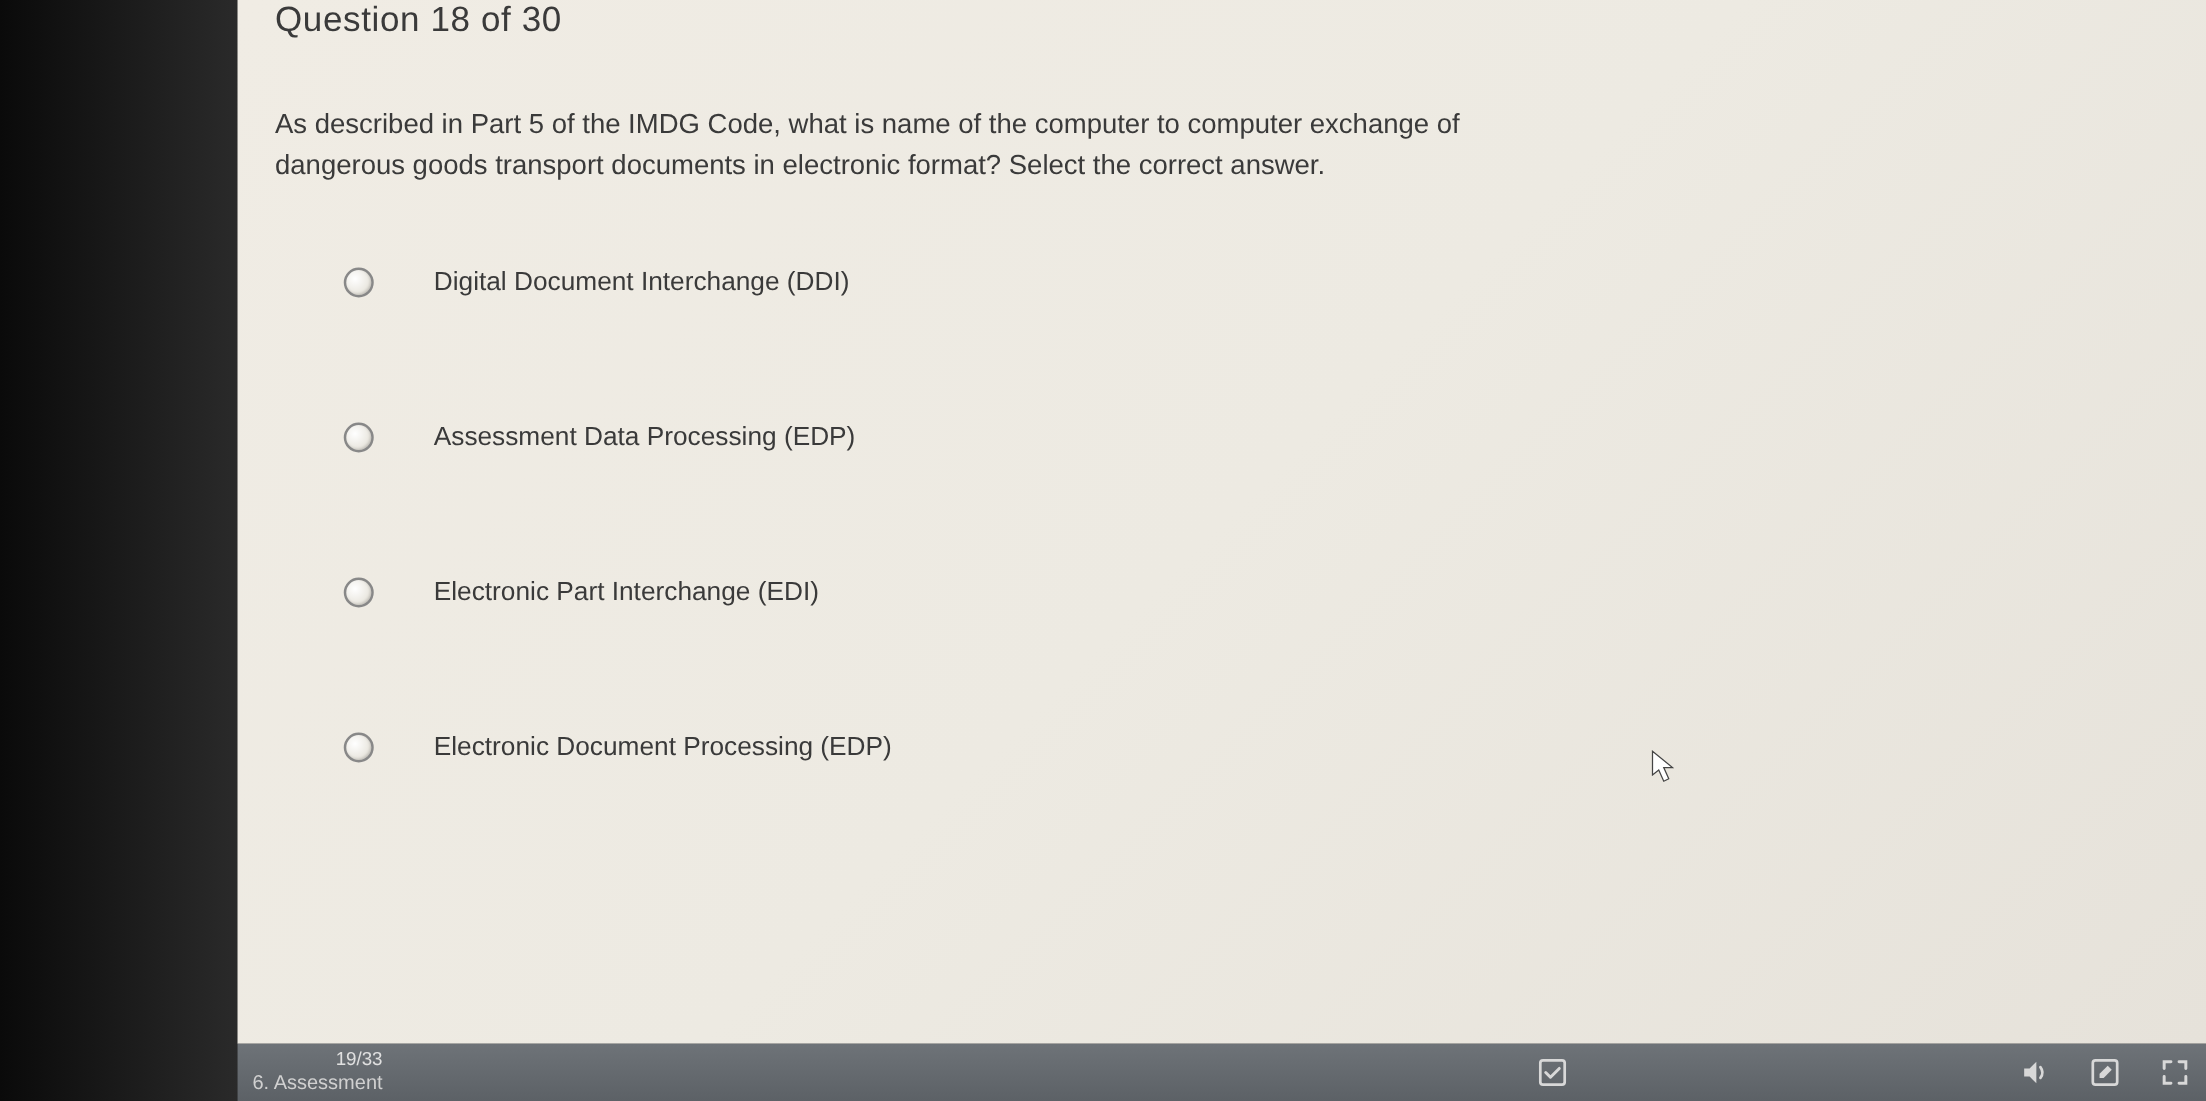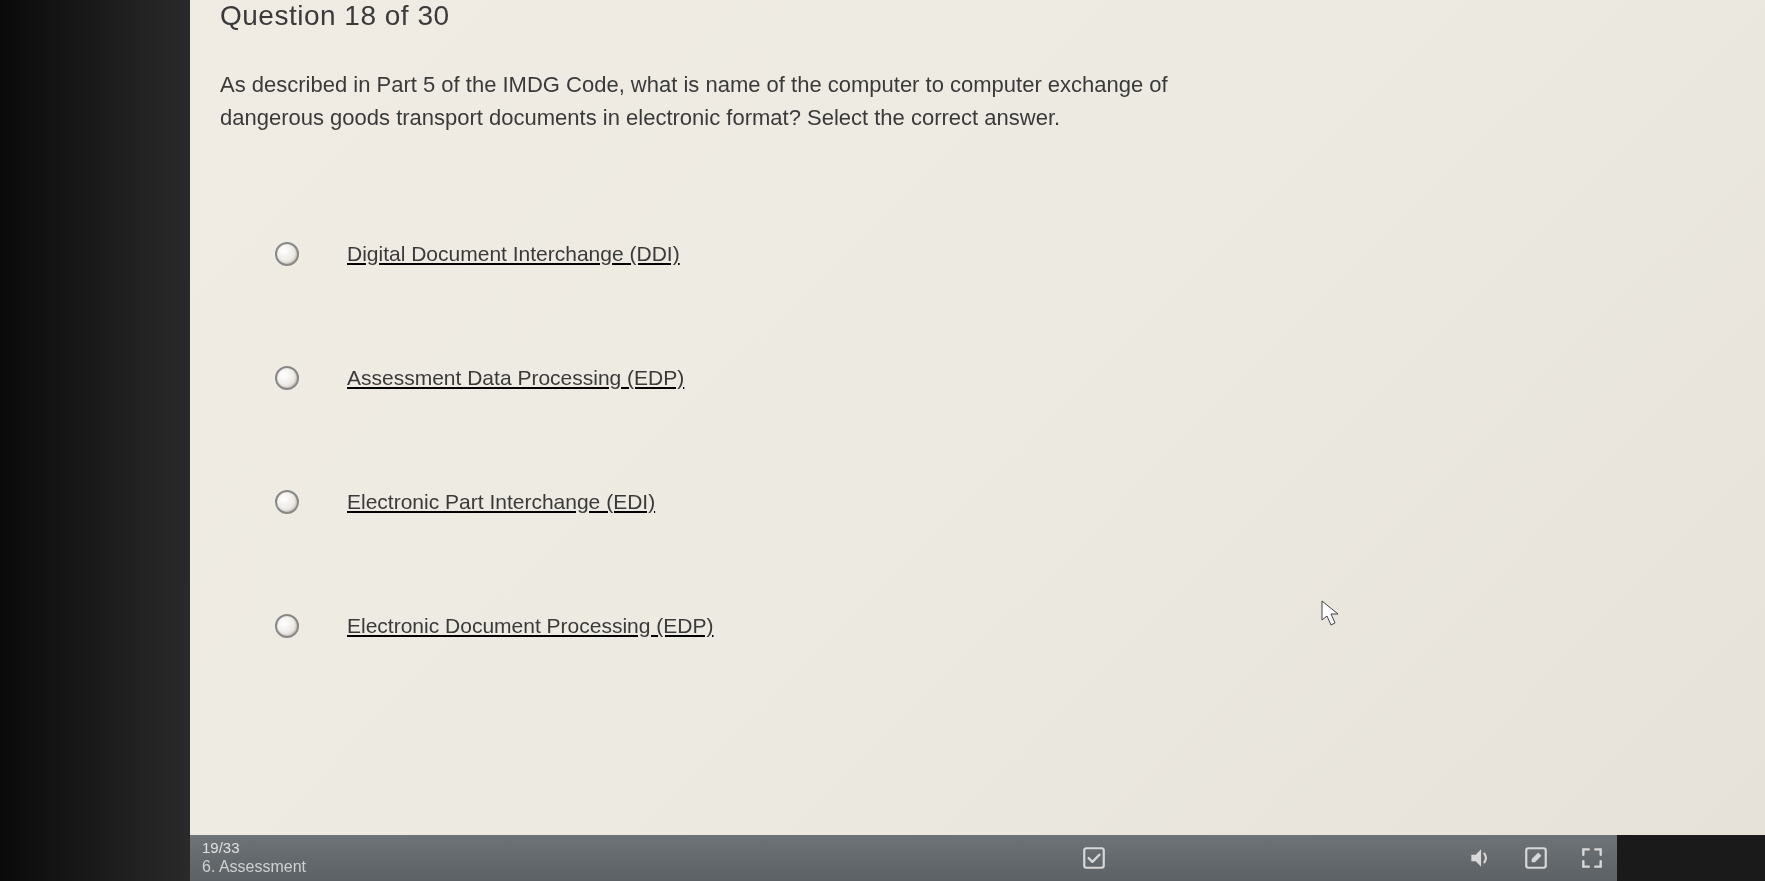--- a/index.html
+++ b/index.html
@@ -30,66 +30,66 @@
       width: 1575px;
       height: 835px;
       background: linear-gradient(135deg, #f0ece4 0%, #edeae2 50%, #e6e2da 100%);
       padding: 0 30px;
     }
     .question-header {
       font-size: 28px;
       color: #3a3a3a;
       font-weight: 400;
       padding-top: 0;
-      margin-bottom: 36px;
+      margin-bottom: 50px;
       letter-spacing: 0.5px;
     }
     .question-text {
       font-size: 22px;
       color: #3a3a3a;
       line-height: 1.5;
-      margin-bottom: 108px;
+      margin-bottom: 66px;
       max-width: 1050px;
     }
     .options-wrap {
       padding-left: 55px;
     }
     .option-row {
       display: flex;
       align-items: center;
       margin-bottom: 100px;
       cursor: pointer;
-      text-decoration: underline;
     }
     .radio-circle {
       width: 24px;
       height: 24px;
       border-radius: 50%;
       border: 2px solid #888;
       background: radial-gradient(circle at 35% 35%, #fff 0%, #e8e5dd 70%, #d5d2ca 100%);
       margin-right: 48px;
       flex-shrink: 0;
       box-shadow: inset -1px -1px 2px rgba(0,0,0,0.15);
     }
     .option-label {
       font-size: 21px;
       color: #3a3a3a;
     }
     .footer-bar {
       position: absolute;
       left: 190px;
       bottom: 0;
-      width: 1427px;
+      width: 1575px;
       height: 46px;
       background: linear-gradient(to bottom, #6e7378, #5c6166);
       display: flex;
       align-items: center;
       padding: 0 12px;
       color: #d8d8d8;
       font-size: 16px;
+      text-align: right;
     }
     .footer-left {
       display: flex;
       flex-direction: column;
       line-height: 1.2;
     }
     .footer-progress {
       font-size: 15px;
       color: #e0e0e0;
       font-weight: 500;

